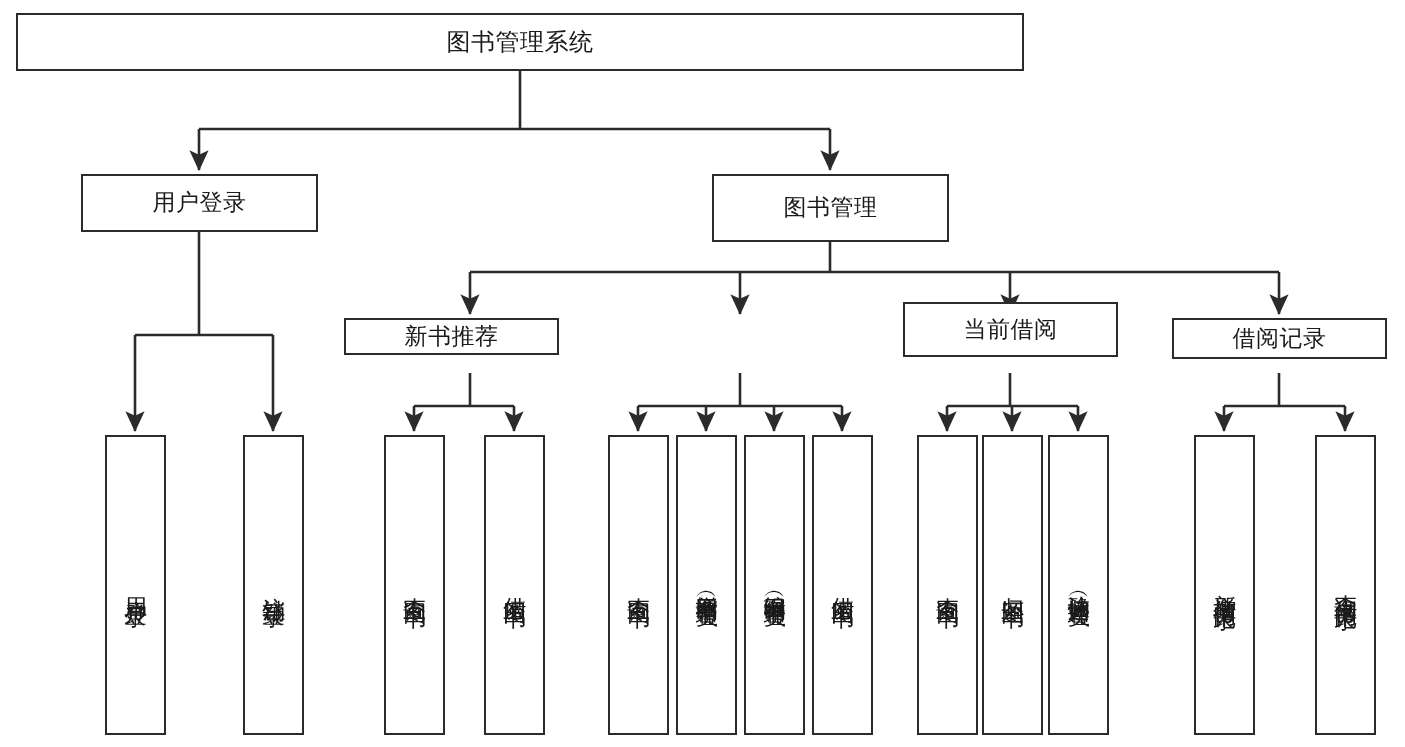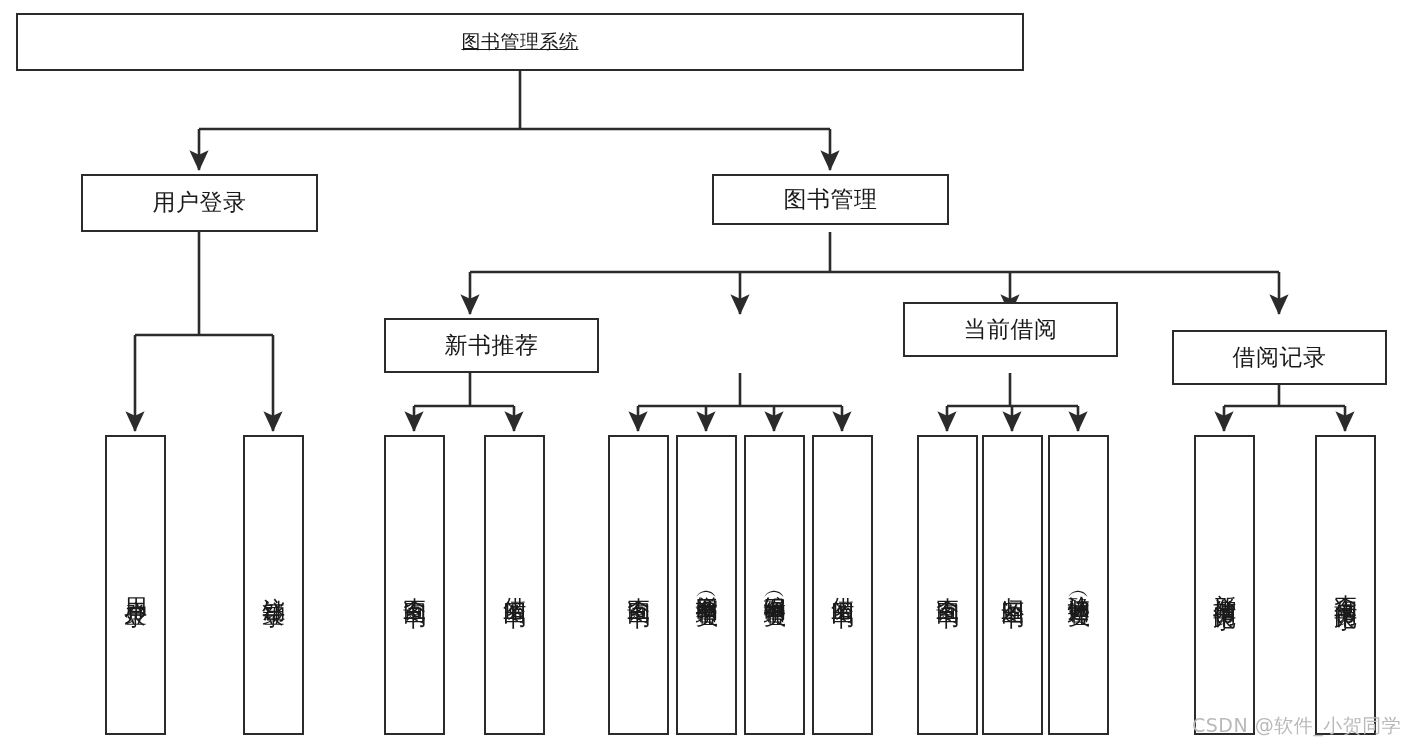--- a/index.html
+++ b/index.html
@@ -41,22 +41,21 @@
     text-align: center;
     line-height: 1.12;
     letter-spacing: 0.5px;
   }
   
   .node.horiz .label {
     font-size: 23px;
     white-space: nowrap;
   }
   .node.root .label {
-    font-size: 19px;
-    text-decoration: underline;
+    font-size: 24px;
   }
   
   .node.vert {
     align-items: center;
     justify-content: center;
     padding: 6px 0;
   }
   .node.vert .label {
     writing-mode: vertical-rl;
     text-orientation: upright;
@@ -135,31 +134,31 @@
     </g>
   </svg>
 
   <div class="node horiz root" style="left:16px; top:13px; width:1008px; height:58px;">
     <span class="label">图书管理系统</span>
   </div>
 
   <div class="node horiz" style="left:81px; top:174px; width:237px; height:58px;">
     <span class="label">用户登录</span>
   </div>
-  <div class="node horiz" style="left:712px; top:174px; width:237px; height:51px;">
+  <div class="node horiz" style="left:712px; top:174px; width:237px; height:68px;">
     <span class="label">图书管理</span>
   </div>
 
-  <div class="node horiz" style="left:384px; top:318px; width:215px; height:55px;">
+  <div class="node horiz" style="left:344px; top:318px; width:215px; height:37px;">
     <span class="label">新书推荐</span>
   </div>
   <div class="node horiz" style="left:903px; top:302px; width:215px; height:55px;">
     <span class="label">当前借阅</span>
   </div>
-  <div class="node horiz" style="left:1172px; top:318px; width:215px; height:55px;margin-top:12px;">
+  <div class="node horiz" style="left:1172px; top:318px; width:215px; height:41px;">
     <span class="label">借阅记录</span>
   </div>
 
   <div class="node vert" style="left:105px; top:435px; width:61px; height:300px;">
     <span class="label">用户登录</span>
   </div>
   <div class="node vert" style="left:243px; top:435px; width:61px; height:300px;">
     <span class="label">注销登录</span>
   </div>
 
@@ -193,15 +192,14 @@
     <span class="label">确认归还（管理员）</span>
   </div>
 
   <div class="node vert" style="left:1194px; top:435px; width:61px; height:300px;">
     <span class="label">新增借阅记录</span>
   </div>
   <div class="node vert" style="left:1315px; top:435px; width:61px; height:300px;">
     <span class="label">查询借阅记录</span>
   </div>
 
-  <div class="watermark">CSDN @软件_小贺同学</div>
 
 </div>
 
 </body></html>

